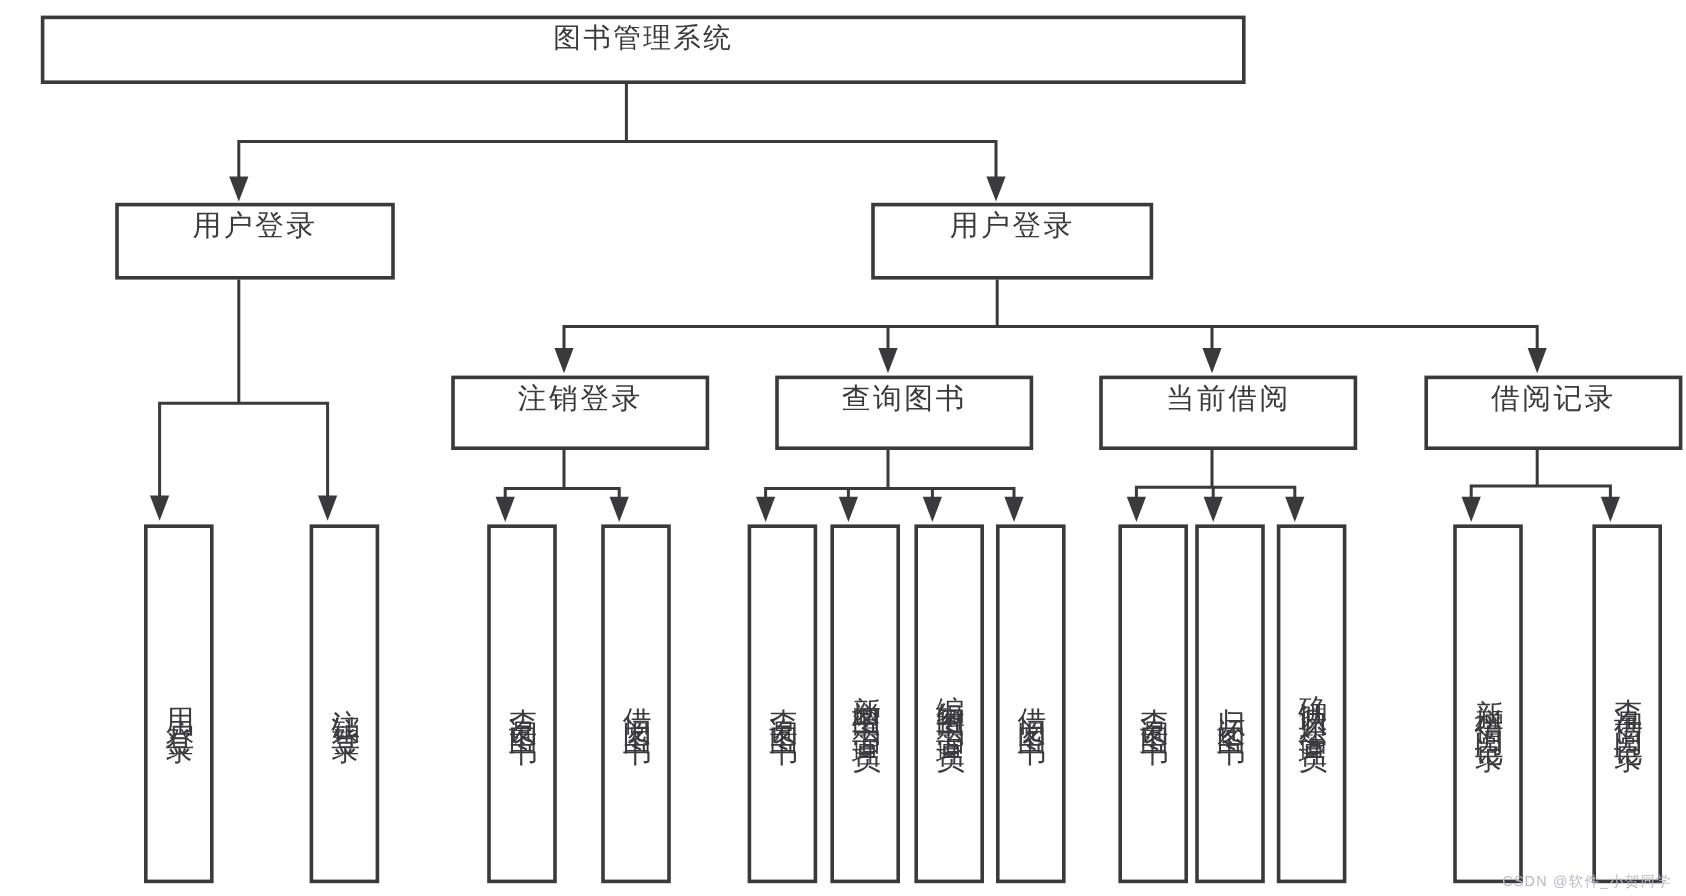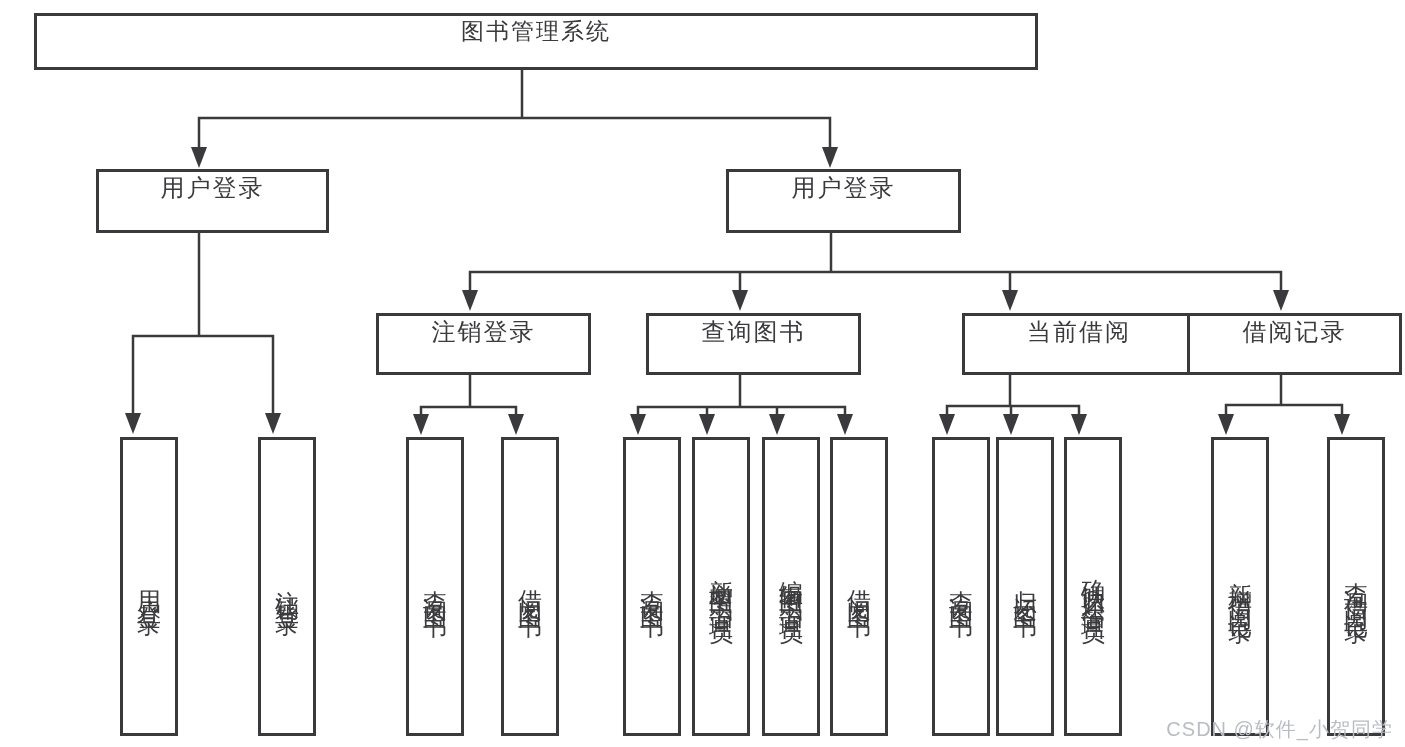--- a/index.html
+++ b/index.html
@@ -30,21 +30,21 @@
     text-orientation:mixed;
     letter-spacing:8px;
     line-height:1;
     font-size:24px;
   }
   .node.leaf.long span{letter-spacing:6px;}
   .watermark{
     position:absolute;
     right:12px;bottom:4px;
     color:#b9bcc4;
-    font-size:20px;
+    font-size:12px;
     letter-spacing:1px;
     z-index:2;
     font-family:"Liberation Sans", sans-serif;
   }
 </style>
 </head>
 <body>
 
 <div class="canvas">
 
@@ -91,21 +91,21 @@
   <div class="node" style="left:712px;top:169px;width:235px;height:64px">
     <span>用户登录</span>
   </div>
 
   <div class="node" style="left:362px;top:313px;width:215px;height:62px">
     <span>注销登录</span>
   </div>
   <div class="node" style="left:632px;top:313px;width:215px;height:62px">
     <span>查询图书</span>
   </div>
-  <div class="node" style="left:948px;top:313px;width:234px;height:62px">
+  <div class="node" style="left:902px;top:313px;width:215px;height:62px">
     <span>当前借阅</span>
   </div>
   <div class="node" style="left:1173px;top:313px;width:215px;height:62px">
     <span>借阅记录</span>
   </div>
 
   <div class="node leaf" style="left:106px;top:437px;width:58px;height:299px">
     <span>用户登录</span>
   </div>
   <div class="node leaf" style="left:244px;top:437px;width:58px;height:299px">

